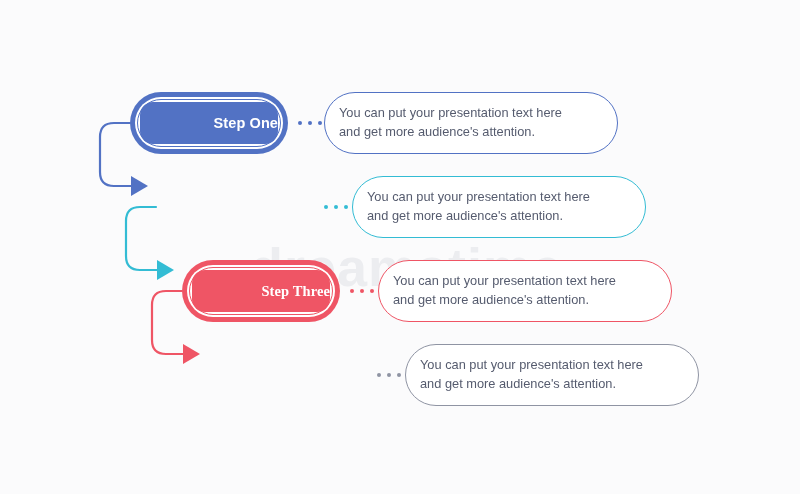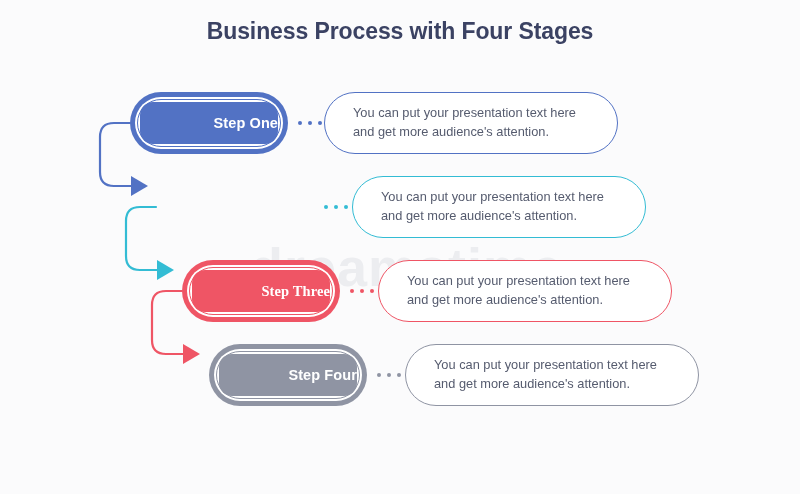--- a/index.html
+++ b/index.html
@@ -128,21 +128,21 @@
     border-radius: 31px;
     border-style: solid;
     border-width: 1px;
     box-sizing: border-box;
     background: #ffffff;
     display: flex;
     align-items: center;
   }
   .textbox p {
     margin: 0;
-    padding-left: 28px;
+    padding-left: 14px;
     padding-right: 18px;
     font-size: 12.8px;
     line-height: 1.45;
     color: #555b6e;
   }
   .tb-line { display: block; }
 
   .watermark {
     position: absolute;
     left: 250px;
@@ -155,21 +155,20 @@
     z-index: 2;
     pointer-events: none;
     white-space: nowrap;
   }
 </style>
 </head>
 <body style="background: rgb(251, 251, 252);">
 
 <div id="infographic">
 
-  <div class="title" style="color: rgb(59, 66, 99);">Business Process with Four Stages</div>
 
   <svg class="connectors" viewBox="0 0 800 494">
       <path d="M 130 123 H 114 Q 100 123 100 137 V 172 Q 100 186 114 186 H 131" fill="none" stroke="#5272c4" stroke-width="2.2" stroke-linecap="round"></path>
       <polygon points="131,176 148,186 131,196" fill="#5272c4"></polygon>
       <path d="M 156 207 H 140 Q 126 207 126 221 V 256 Q 126 270 140 270 H 157" fill="none" stroke="#33bcd4" stroke-width="2.2" stroke-linecap="round"></path>
       <polygon points="157,260 174,270 157,280" fill="#33bcd4"></polygon>
       <path d="M 182 291 H 166 Q 152 291 152 305 V 340 Q 152 354 166 354 H 183" fill="none" stroke="#ef5565" stroke-width="2.2" stroke-linecap="round"></path>
       <polygon points="183,344 200,354 183,364" fill="#ef5565"></polygon>
     </svg>
 
@@ -226,27 +225,20 @@
           <span class="dot-l" style="background: rgb(239, 85, 101);"></span>
         </div>
         <div class="textbox" style="left: 196px; width: 294px; border-color: rgb(239, 85, 101);">
           <p>
             <span class="tb-line">You can put your presentation text here</span>
             <span class="tb-line">and get more audience's attention.</span>
           </p>
         </div>
       </div>
       <div class="row" style="left: 209px; top: 344px; width: 490px;">
-        <div class="pill-outer" style="background: rgb(143, 148, 163);">
-          <div class="pill-gap"></div>
-          <div class="pill-line" style="border-color: rgb(143, 148, 163);"></div>
-          <div class="pill-inner" style="background: rgb(143, 148, 163);">
-            <span class="pill-label">Step Four</span>
-          </div>
-        </div>
         <div class="dots" style="left:168px">
           <span class="dot-s" style="background: rgb(143, 148, 163);"></span>
           <span class="dot-s" style="background: rgb(143, 148, 163);"></span>
           <span class="dot-s" style="background: rgb(143, 148, 163);"></span>
           <span class="dot-l" style="background: rgb(143, 148, 163);"></span>
         </div>
         <div class="textbox" style="left: 196px; width: 294px; border-color: rgb(143, 148, 163);">
           <p>
             <span class="tb-line">You can put your presentation text here</span>
             <span class="tb-line">and get more audience's attention.</span>

